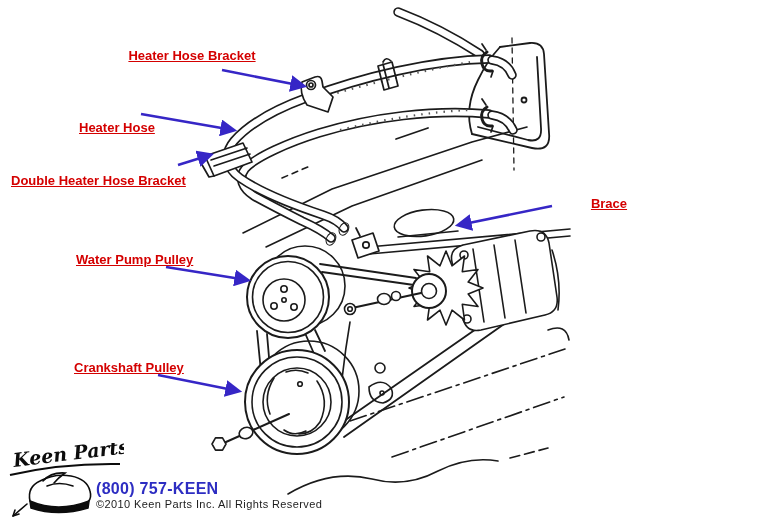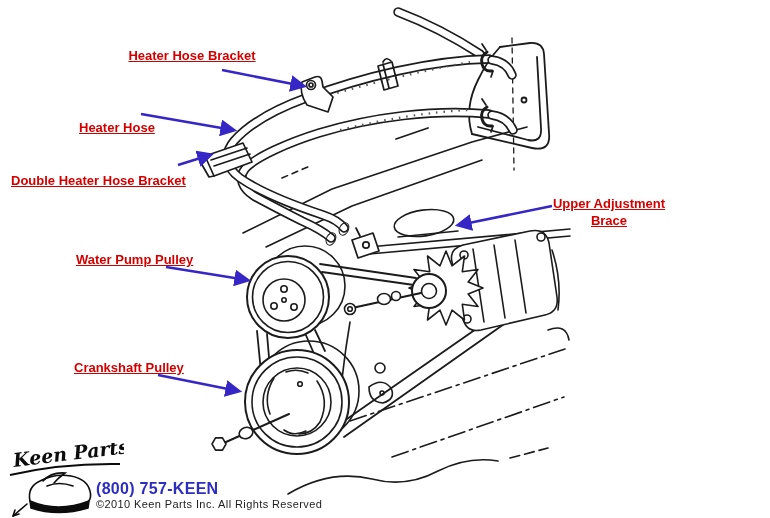--- a/index.html
+++ b/index.html
@@ -196,21 +196,20 @@
 
 <div class="callout" style="left:67px;top:120px;margin-left:12px;">
   <span class="ln">Heater Hose</span>
 </div>
 
 <div class="callout" style="left:11px;top:157px;margin-top:16px;">
   <span class="ln">Double Heater Hose Bracket</span>
 </div>
 
 <div class="callout center" style="left:545px;top:196px;width:128px;">
-  <span class="ln">Upper Adjustment</span>
   <span class="ln">Brace</span>
 </div>
 
 <div class="callout" style="left:76px;top:252px;">
   <span class="ln">Water Pump Pulley</span>
 </div>
 
 <div class="callout" style="left:74px;top:360px;">
   <span class="ln">Crankshaft Pulley</span>
 </div>

